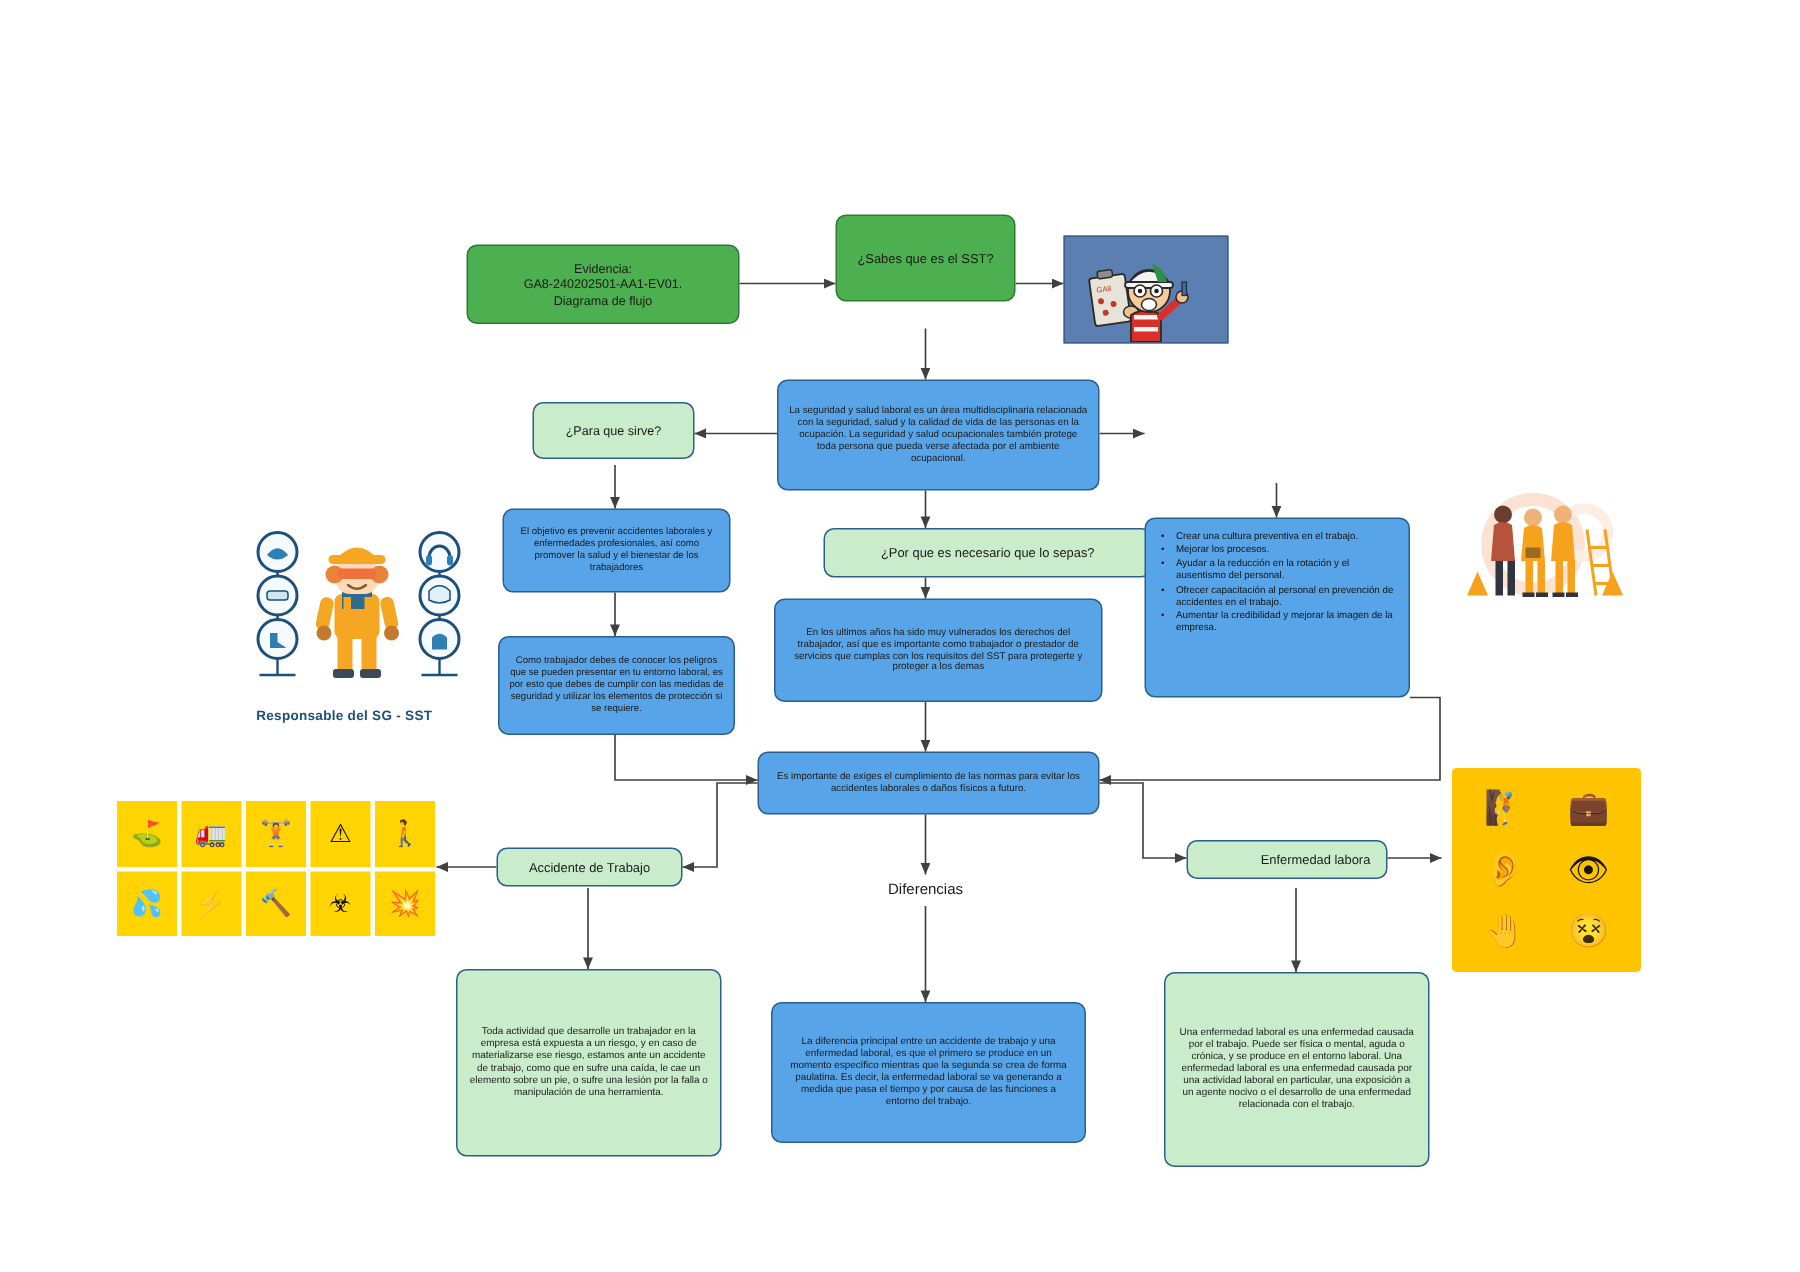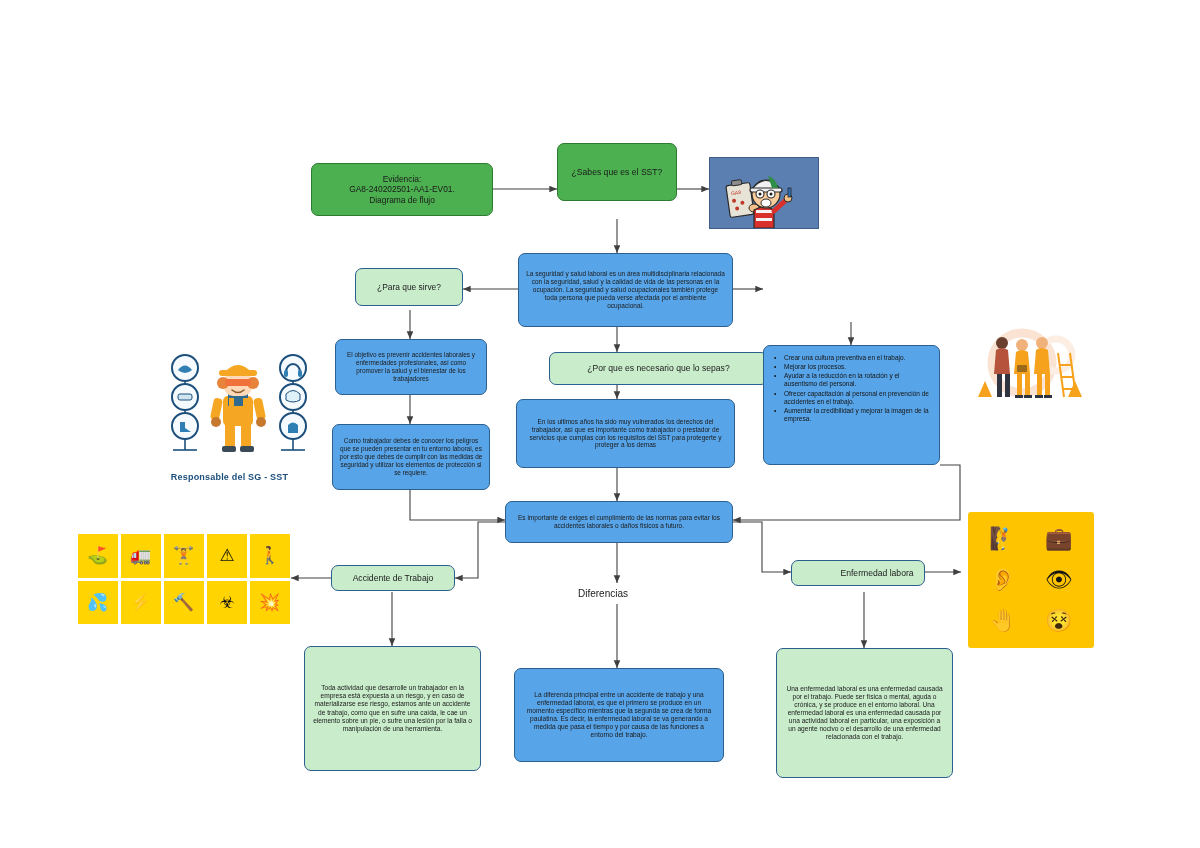--- a/index.html
+++ b/index.html
@@ -216,21 +216,21 @@
       <li>Ayudar a la reducción en  la rotación y el ausentismo del personal.</li>
       <li>Ofrecer capacitación al personal en prevención de accidentes en el trabajo.</li>
       <li>Aumentar la credibilidad y mejorar  la imagen de la empresa.</li>
     </ul>
   </div>
 
   <div class="node n-blue" style="left:505px; top:501px; width:228px; height:42px; font-size:6.5px; padding:3px 7px;">
     <span class="txt">Es importante de exiges el cumplimiento de las normas para evitar los accidentes laborales o daños físicos a futuro.</span>
   </div>
 
-  <div class="plain-label" style="left:548px; top:588px; width:110px; font-size:10px;">
+  <div class="plain-label" style="left:562px; top:588px; width:110px; font-size:10px;">
     <span>Diferencias</span>
   </div>
 
   <div class="node n-lgreen" style="left:331px; top:565px; width:124px; height:26px; font-size:8.6px;">
     <span class="txt">Accidente de Trabajo</span>
   </div>
 
   <div class="node n-lgreen" style="left:791px; top:560px; width:134px; height:26px; font-size:8.6px;padding-left:44px;">
     <span class="txt">Enfermedad labora</span>
   </div>

